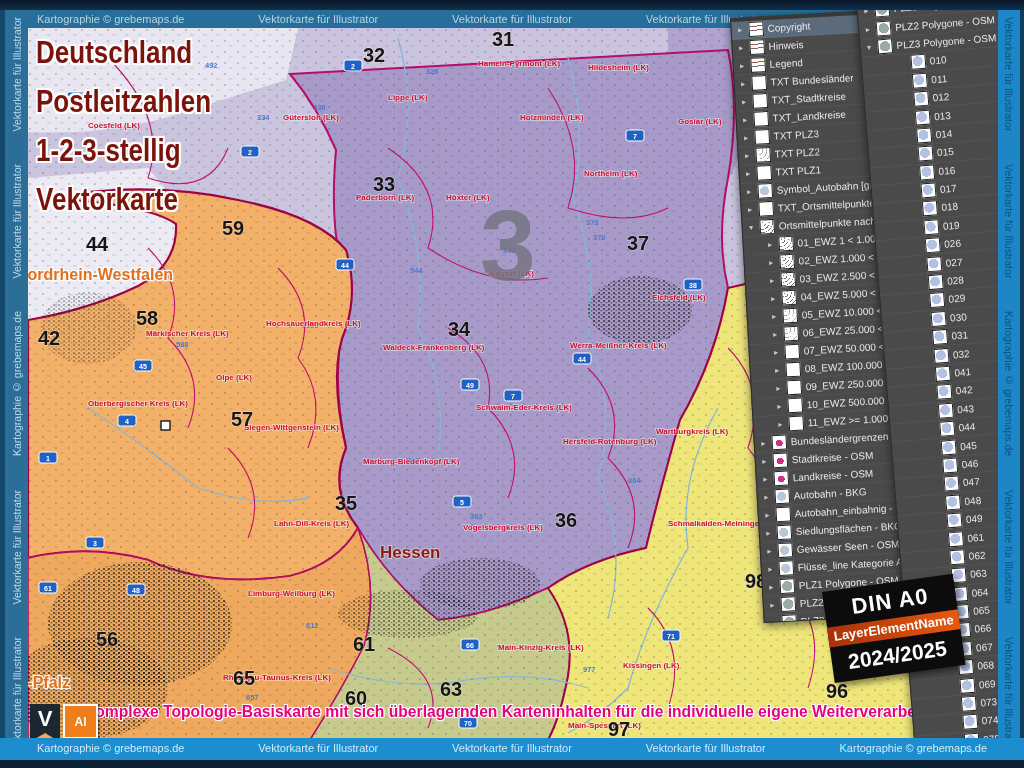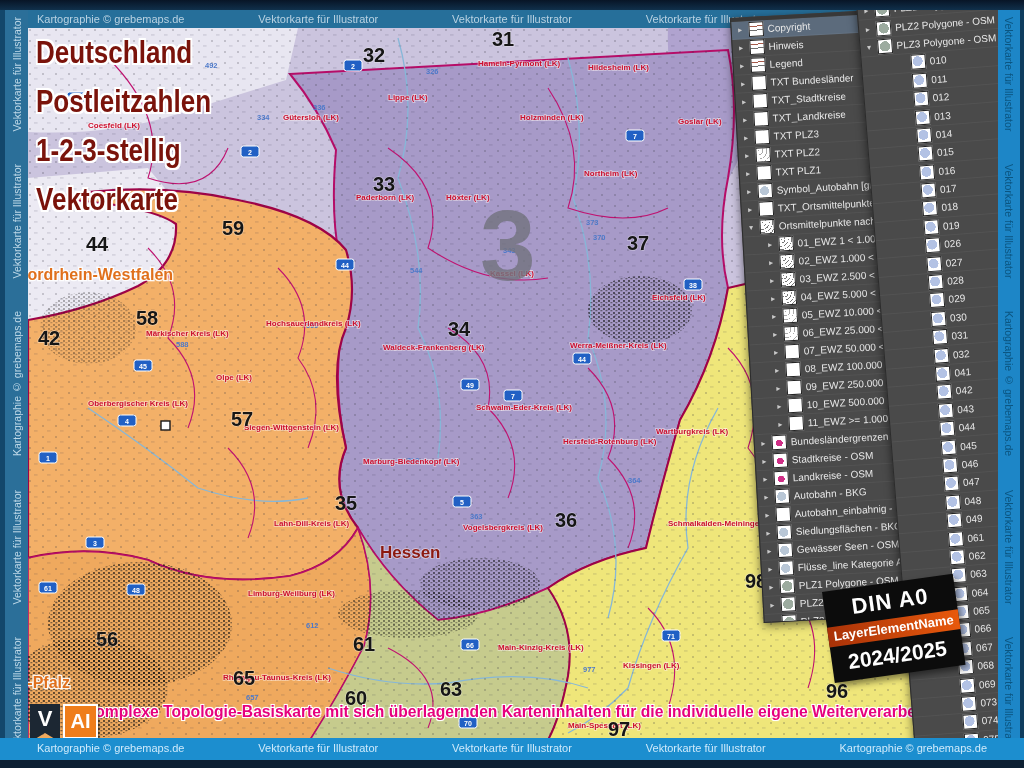--- a/index.html
+++ b/index.html
@@ -38,21 +38,21 @@
                      0 2px 0 #fff,-2px 0 0 #fff,2px 0 0 #fff,0 0 4px #fff;}
   #title span{display:block;}
   #caption{position:absolute;left:84px;top:702px;z-index:15;font-weight:bold;font-size:17px;color:#e6007e;
            transform:scaleX(.92);transform-origin:left top;white-space:nowrap;
            text-shadow:-1px -1px 0 #fff,1px -1px 0 #fff,-1px 1px 0 #fff,1px 1px 0 #fff,0 0 3px #fff;}
   
   #logo{position:absolute;left:30px;top:704px;z-index:15;display:flex;align-items:flex-start;}
   #logo .v{width:30px;height:38px;background:#1c2733;clip-path:polygon(0 0,100% 0,100% 100%,50% 76%,0 100%);
            color:#fff;font-weight:bold;font-size:22px;text-align:center;line-height:30px;}
   #logo .ai{width:31px;height:31px;background:#ef7d1a;border:2px solid #fff;color:#fff;font-weight:bold;
-            font-size:20px;display:flex;align-items:center;justify-content:center;margin-left:3px;
+            font-size:12px;display:flex;align-items:center;justify-content:center;margin-left:3px;
             box-shadow:1px 1px 2px rgba(0,0,0,.5);}
   
   #badge{position:absolute;left:822px;top:592px;width:124px;z-index:24;transform:rotate(-8deg);
          transform-origin:top left;background:#0c0c0c;padding:6px 4px;text-align:center;color:#fff;
          font-weight:bold;box-shadow:3px 4px 6px rgba(0,0,0,.45);}
   .b1{font-size:22px;line-height:26px;letter-spacing:1px;}
   .b2{background:linear-gradient(90deg,#a93208,#e8590c);font-size:13px;line-height:20px;margin:4px -4px;}
   .b3{font-size:21px;line-height:26px;}
   
   .panel{position:absolute;background:#4a4a4a;border:1px solid #2c2c2c;box-shadow:0 3px 10px rgba(0,0,0,.55);

